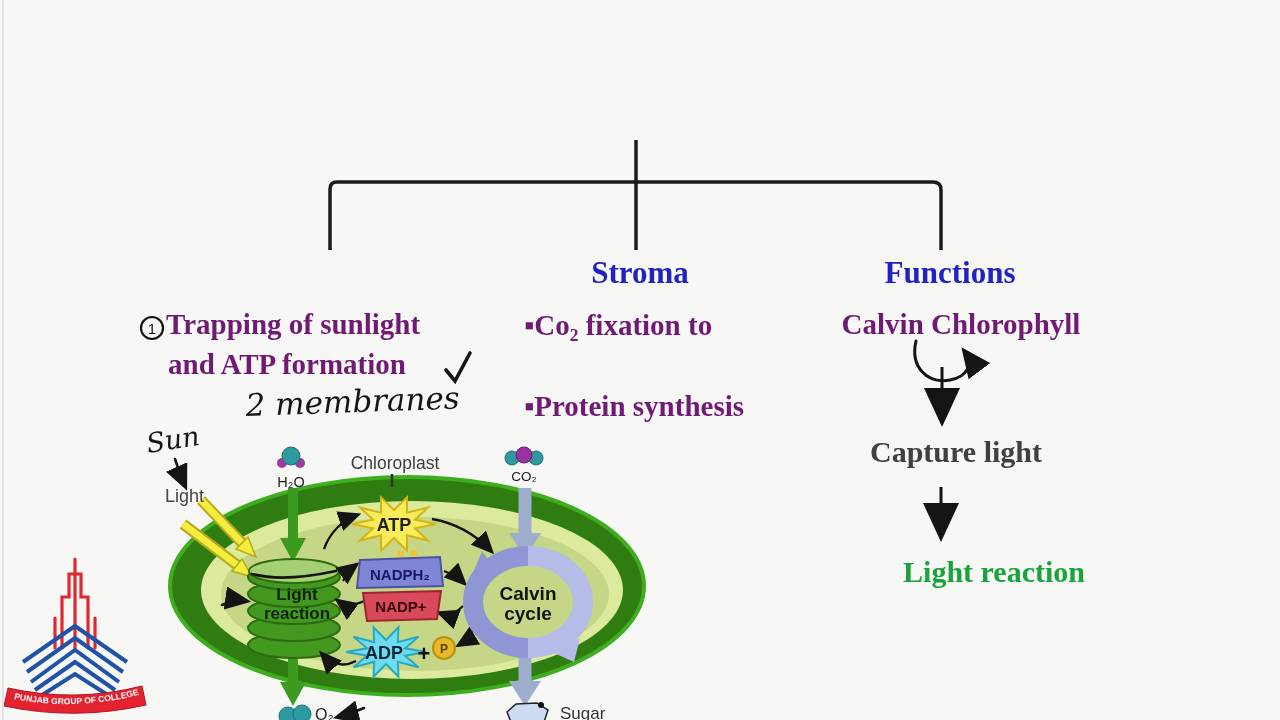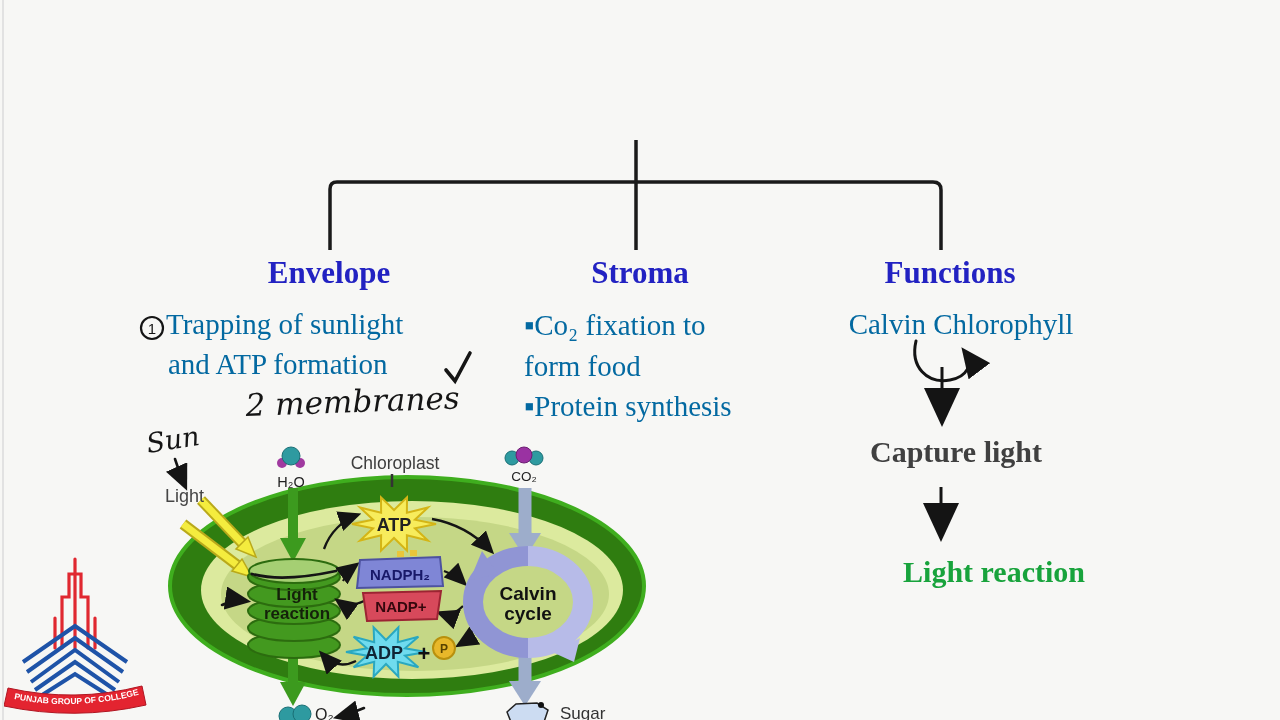--- a/index.html
+++ b/index.html
@@ -3,21 +3,21 @@
 <meta charset="utf-8">
 <style>
   html,body{margin:0;padding:0;background:#eee;}
   .stage{position:relative;width:1280px;height:720px;background:#f7f7f5;overflow:hidden;
          font-family:"Liberation Serif","DejaVu Serif",serif;}
   .edge-line{position:absolute;left:2px;top:0;width:2px;height:720px;background:#e2e2e2;}
   .abs{position:absolute;white-space:nowrap;line-height:1.15;}
   .c{transform:translateX(-50%);}
   .title{font-size:55px;font-weight:bold;font-style:italic;color:#141414;letter-spacing:1px;}
   .heading{font-size:31px;font-weight:bold;color:#2222c2;}
-  .red{font-size:29px;font-weight:normal;color:#0369a1;text-align:center;}
+  .red{font-size:29px;font-weight:bold;color:#701a75;text-align:center;}
   .blue-step{font-size:30px;font-weight:bold;color:#404040;}
   .green-step{font-size:30px;font-weight:bold;color:#18a33c;margin-left:48px;}
   svg{position:absolute;left:0;top:0;}
   svg text{font-family:"Liberation Sans","DejaVu Sans",sans-serif;}
   .hand{font-family:"DejaVu Serif",serif;font-style:italic;fill:#151515;}
 </style>
 </head>
 <body>
 
 <div class="stage">
@@ -192,28 +192,26 @@
     <path id="ribbonPath" d="M 14 699 Q 75 711 138 695" fill="none"></path>
     <text font-size="8.5" font-weight="bold" fill="#ffffff">
       <textPath href="#ribbonPath">PUNJAB GROUP OF COLLEGES</textPath>
     </text>
   </g>
 </svg>
 
   <div class="edge-line"></div>
 
 
-  <div class="abs c heading" style="left:329px;top:255px;">Envelope</div>
   <div class="abs c heading" style="left:640px;top:255px;text-align:right;">Stroma</div>
   <div class="abs c heading" style="left:950px;top:255px;">Functions</div>
 
   <div class="abs red" style="left:166px;top:308px;">Trapping of sunlight</div>
   <div class="abs red" style="left:168px;top:348px;">and ATP formation</div>
 
   <div class="abs red" style="left:524px;top:309px;">▪Co₂ fixation to</div>
-  <div class="abs red" style="left:524px;top:350px;">form food</div>
   <div class="abs red" style="left:524px;top:390px;">▪Protein synthesis</div>
 
   <div class="abs c red" style="left:961px;top:308px;">Calvin Chlorophyll</div>
   <div class="abs c blue-step" style="left:956px;top:435px;">Capture light</div>
   <div class="abs c green-step" style="left:946px;top:555px;">Light reaction</div>
 
 </div>
 
 </body></html>

